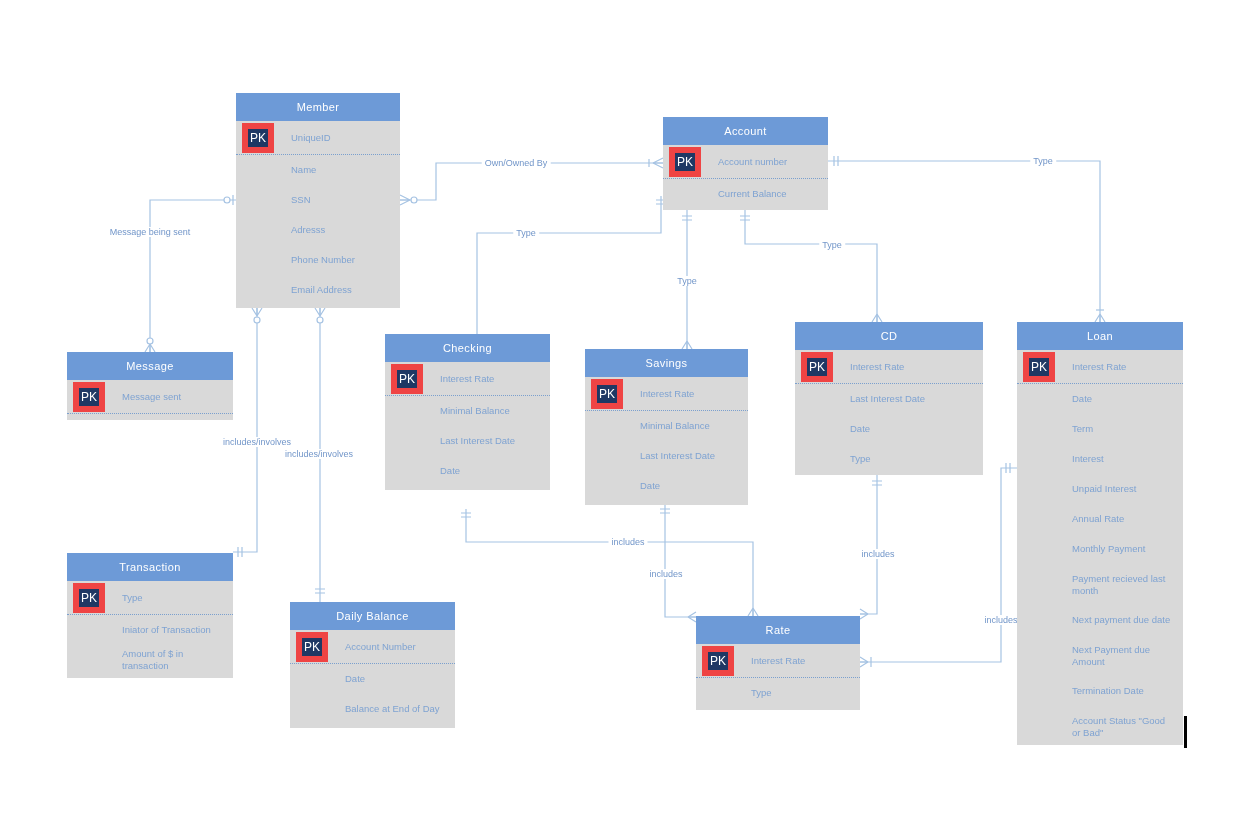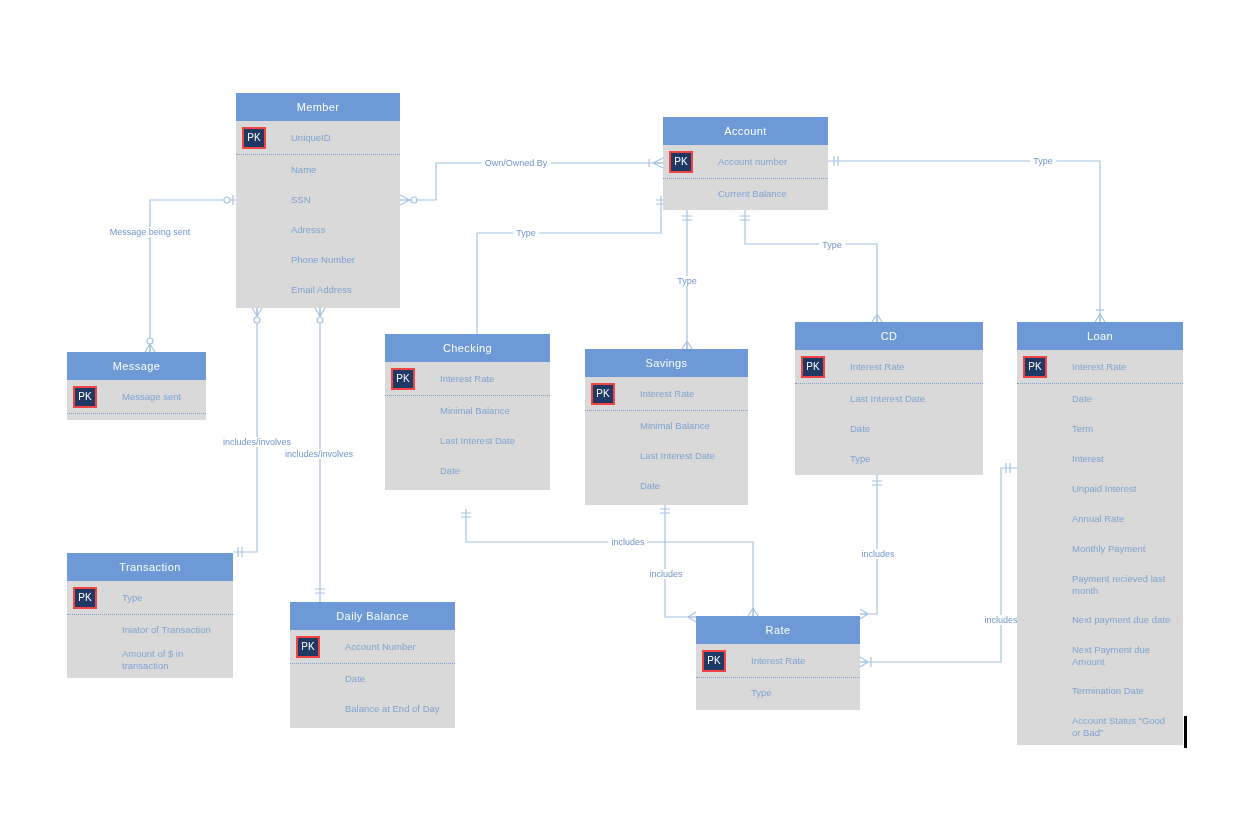--- a/index.html
+++ b/index.html
@@ -11,22 +11,22 @@
 
   .entity{position:absolute;box-sizing:border-box;}
   .ent-header{height:28px;background:#6d9ad7;color:#ffffff;display:flex;align-items:center;
               justify-content:center;font-size:11px;letter-spacing:.4px;}
   .ent-body{position:absolute;left:0;right:0;top:28px;bottom:0;background:#d9d9d9;}
   .row{position:relative;min-height:30px;display:flex;align-items:center;
        padding:0 10px 0 55px;box-sizing:border-box;}
   .pk-row{min-height:34px;border-bottom:1px dotted #7ba0ce;}
   .attr{color:#7fa3d2;font-size:9.5px;line-height:12px;}
   .pk-badge{position:absolute;left:6px;top:50%;transform:translateY(-50%);
-            width:20px;height:18px;background:#1f3864;border:2px solid #ef4444;
-            color:#ffffff;font-size:10px;display:flex;align-items:center;justify-content:center;}
+            width:20px;height:18px;background:#1f3864;border:6px solid #ef4444;
+            color:#ffffff;font-size:12px;display:flex;align-items:center;justify-content:center;}
   .rel-label{position:absolute;transform:translate(-50%,-50%);background:#ffffff;
              color:#7296c9;font-size:9px;padding:0 3px;white-space:nowrap;}
   .cursor-bar{position:absolute;left:1184px;top:716px;width:3px;height:32px;background:#000;}
 </style>
 </head>
 <body>
 
 <div id="canvas">
 
   <svg class="connectors">
@@ -154,21 +154,21 @@
       <div class="row pk-row">
         <span class="pk-badge">PK</span>
         <span class="attr">Account number</span>
       </div>
       <div class="row">
           <span class="attr">Current Balance</span>
         </div>
     </div>
   </div>
 
-  <div class="entity" style="left:67px;top:352px;width:139px;height:68px;">
+  <div class="entity" style="left:67px;top:352px;width:166px;height:68px;">
     <div class="ent-header">Message</div>
     <div class="ent-body">
       <div class="row pk-row">
         <span class="pk-badge">PK</span>
         <span class="attr">Message sent</span>
       </div>
     </div>
   </div>
 
   <div class="entity" style="left:67px;top:553px;width:166px;height:125px;">

